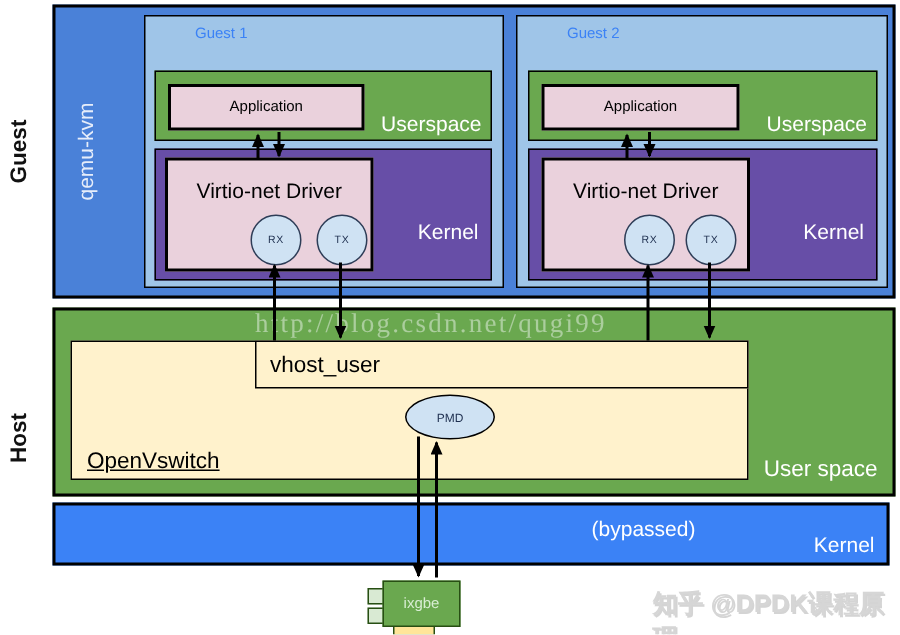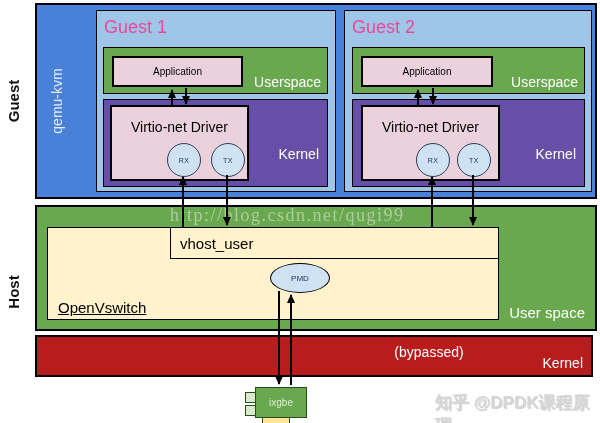--- a/index.html
+++ b/index.html
@@ -3,21 +3,21 @@
 <meta charset="utf-8">
 <style>
   html,body{margin:0;padding:0;background:#fff;}
   .canvas{position:relative;width:600px;height:423px;background:#fff;overflow:hidden;
           font-family:"Liberation Sans",sans-serif;color:#000;}
   .box{position:absolute;box-sizing:border-box;border:2px solid #000;}
   .thin{border-width:1.5px;}
   .vlabel{position:absolute;white-space:nowrap;transform:translate(-50%,-50%) rotate(-90deg);}
   .side-label{font-weight:bold;font-size:15px;color:#111;}
   .qemu-label{font-size:14px;color:#e6edfa;}
-  .g-title{position:absolute;font-size:18px;color:#ec4899;}
+  .g-title{position:absolute;font-size:10px;color:#3b82f6;margin-left:26px;}
   .white-lbl{position:absolute;color:#fff;font-size:14px;}
   .center-txt{display:flex;align-items:center;justify-content:center;font-size:10px;}
   .queue{position:absolute;width:32px;height:32px;border-radius:50%;background:#cfe2f3;
          border:1.5px solid #2e3d57;display:flex;align-items:center;justify-content:center;
          font-size:7px;color:#1f3050;letter-spacing:.5px;}
   .cream{background:#fff2cc;border:1.5px solid #000;position:absolute;box-sizing:border-box;}
   .pmd{position:absolute;width:58px;height:28px;border-radius:50%;background:#cfe2f3;
        border:1.5px solid #000;display:flex;align-items:center;justify-content:center;
        font-size:8px;color:#1f3050;}
   .blk-lbl{position:absolute;color:#000;}
@@ -92,21 +92,21 @@
   <div class="cream" style="left:47px;top:227px;width:452px;height:93px;">
     <div class="blk-lbl" style="left:10px;bottom:3px;font-size:15px;text-decoration:underline;">OpenVswitch</div>
   </div>
   <div class="cream" style="left:170px;top:227px;width:329px;height:32px;">
     <div class="blk-lbl" style="left:9px;top:7px;font-size:15px;">vhost_user</div>
   </div>
   <div class="pmd" style="left:270px;top:263px;">
     <span>PMD</span>
   </div>
 
-  <div class="box" style="left:35px;top:335px;width:558px;height:42px;background:#b91c1c;">
+  <div class="box" style="left:35px;top:335px;width:558px;height:42px;background:#3b82f6;">
     <div class="white-lbl" style="left:392px;top:7px;transform:translateX(-50%);">(bypassed)</div>
     <div class="white-lbl" style="right:8px;bottom:4px;">Kernel</div>
   </div>
 
   <div class="nic-tab" style="left:245px;top:392px;width:14px;height:9px;"></div>
   <div class="nic-tab" style="left:245px;top:405px;width:14px;height:9px;"></div>
   <div class="nic-tab" style="left:262px;top:417px;width:26px;height:5px;background:#ffe599;"></div>
   <div class="box thin center-txt" style="left:255px;top:387px;width:52px;height:31px;background:#6aa84f;border-color:#274e13;color:#d8edd3;">
     <span>ixgbe</span>
   </div>

